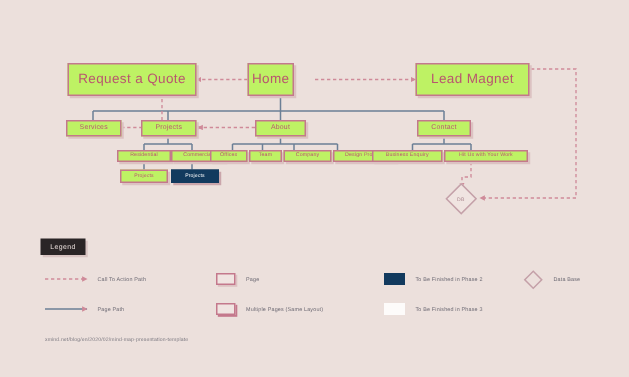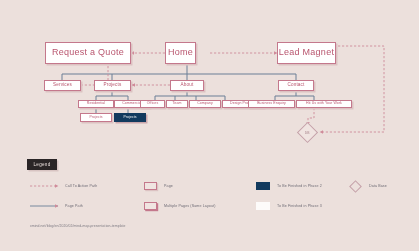--- a/index.html
+++ b/index.html
@@ -22,21 +22,21 @@
     position: absolute;
     left: 0; top: 0;
     width: 419px;
     height: 251px;
     pointer-events: none;
   }
   .node {
     position: absolute;
     box-sizing: border-box;
     border: 1px solid #c4788c;
-    background: #ffffff;
+    background: #bef264;
     color: #b9566f;
     display: flex;
     align-items: center;
     justify-content: center;
     text-align: center;
     line-height: 1.05;
     white-space: nowrap;
     box-shadow: 1.5px 1.5px 0 0 #dcc2c2;
   }
   .lvl1 {
@@ -224,21 +224,21 @@
   </svg>
 
   <div class="node lvl1" style="left:45px;  top:42px; width:86px; height:22px;">
     <span>Request a Quote</span>
   </div>
 
   <div class="node lvl1" style="left:165px; top:42px; width:31px; height:22px;">
     <span>Home</span>
   </div>
 
-  <div class="node lvl1" style="left:277px; top:42px; width:59px; height:22px;">
+  <div class="node lvl1" style="left:277px; top:42px; width:76px; height:22px;">
     <span>Lead Magnet</span>
   </div>
 
   <div class="node lvl2" style="left:44px;  top:80px; width:37px; height:11px;">
     <span>Services</span>
   </div>
 
   <div class="node lvl2" style="left:94px;  top:80px; width:37px; height:11px;">
     <span>Projects</span>
   </div>

